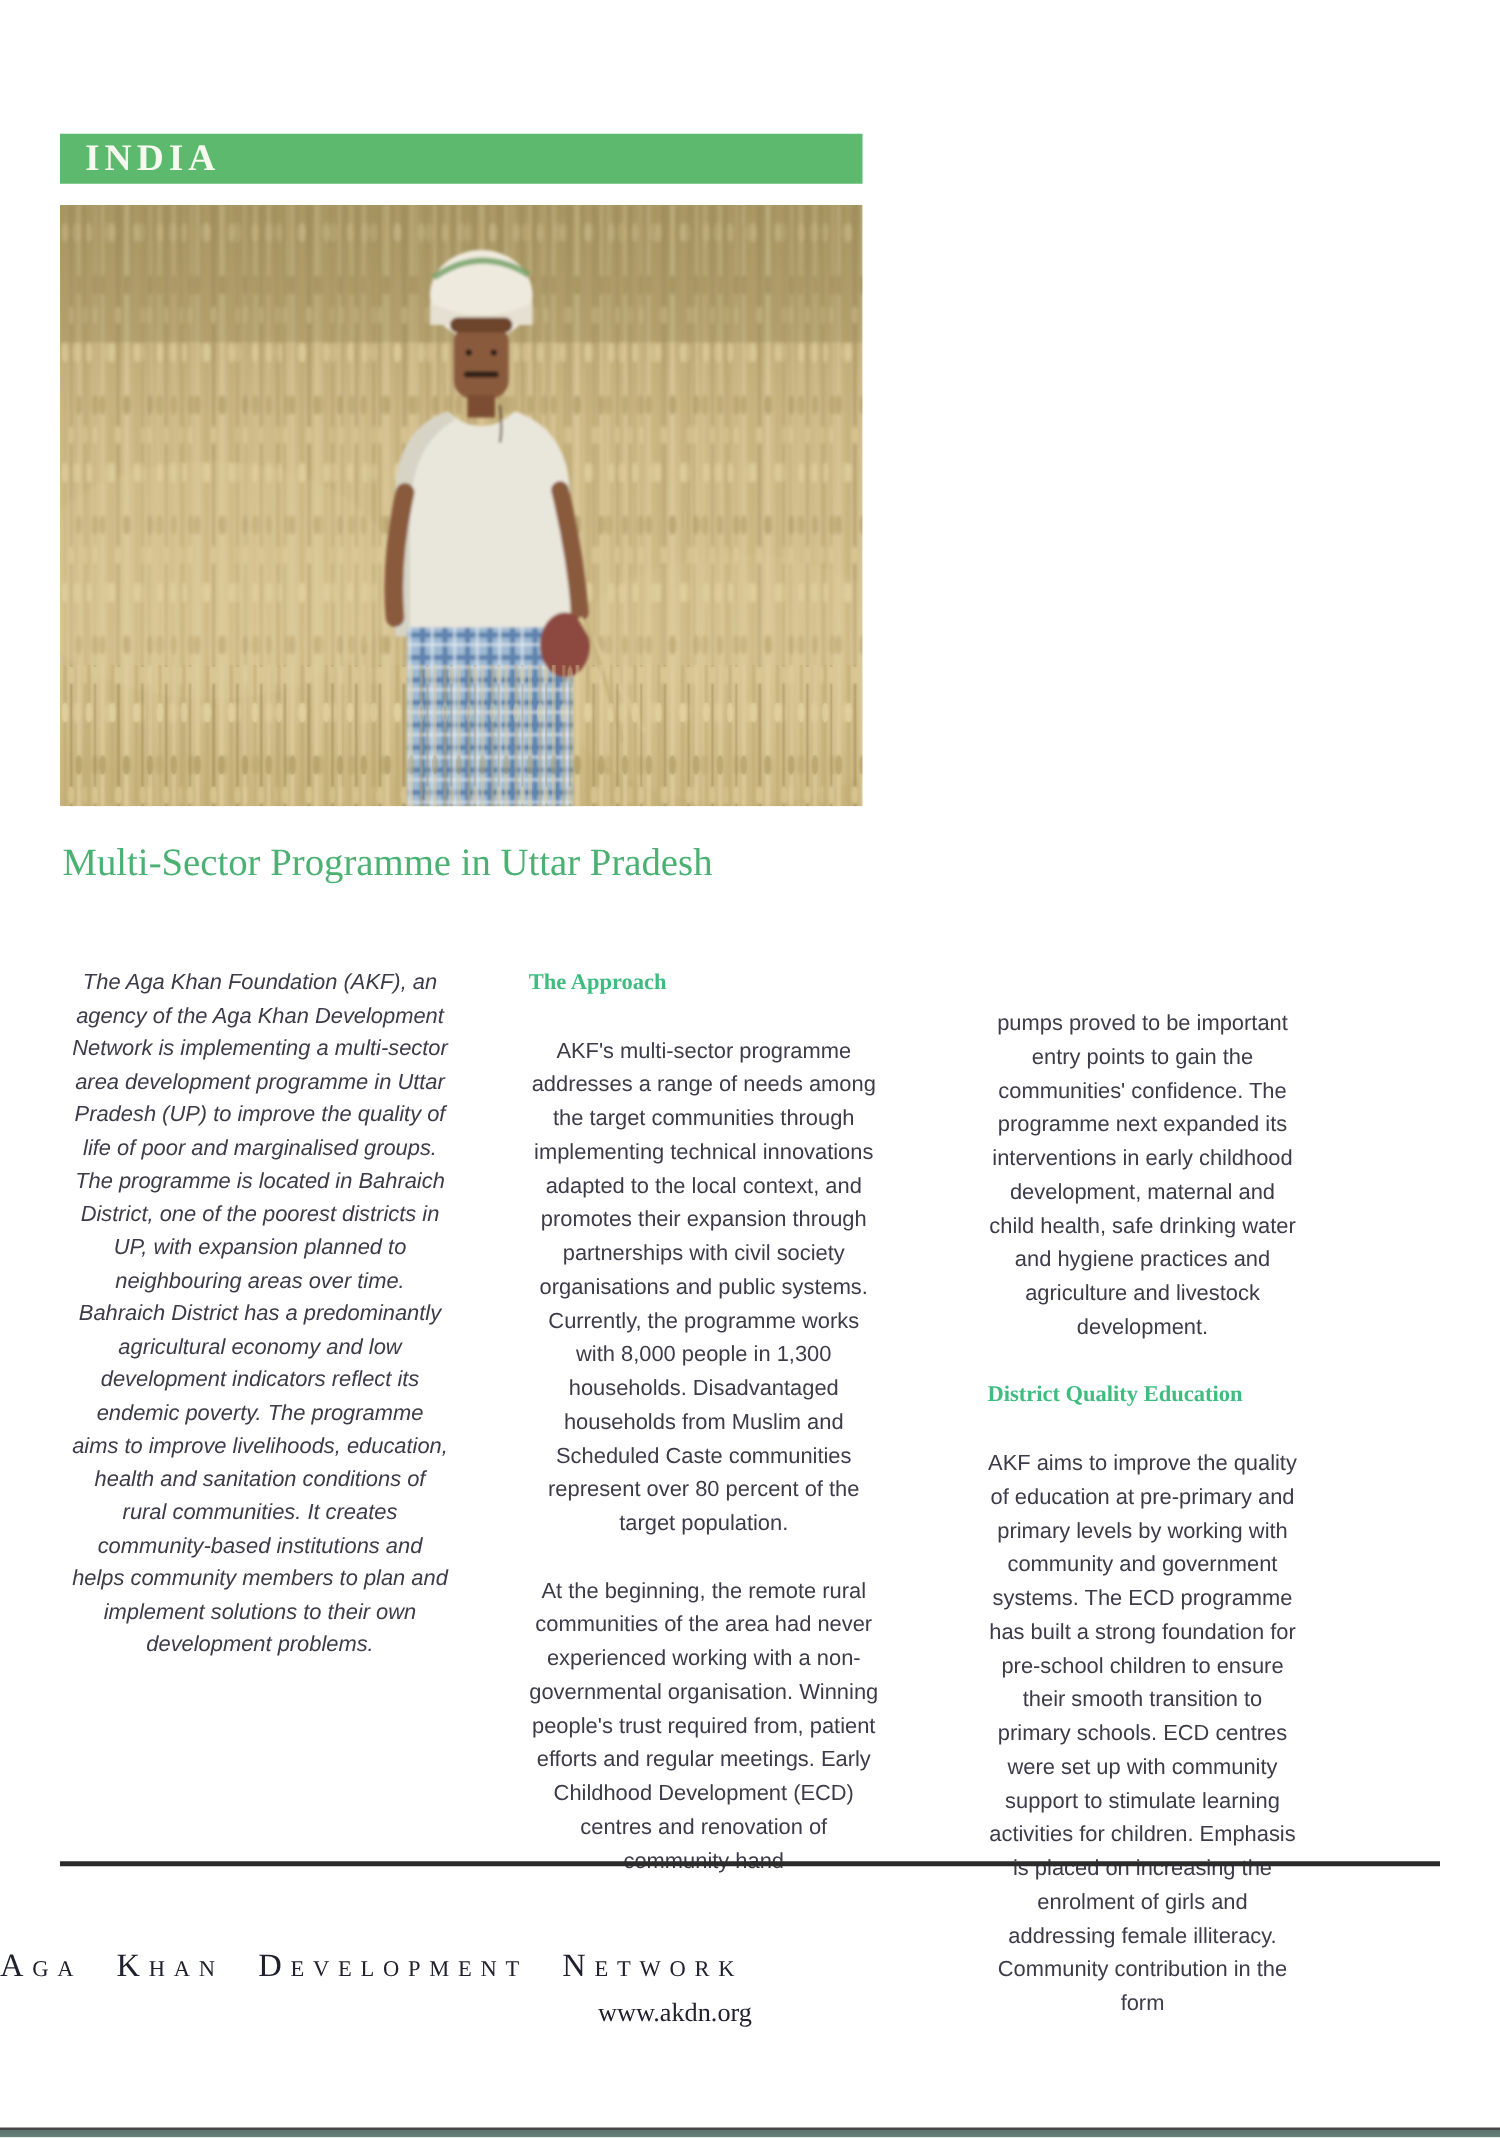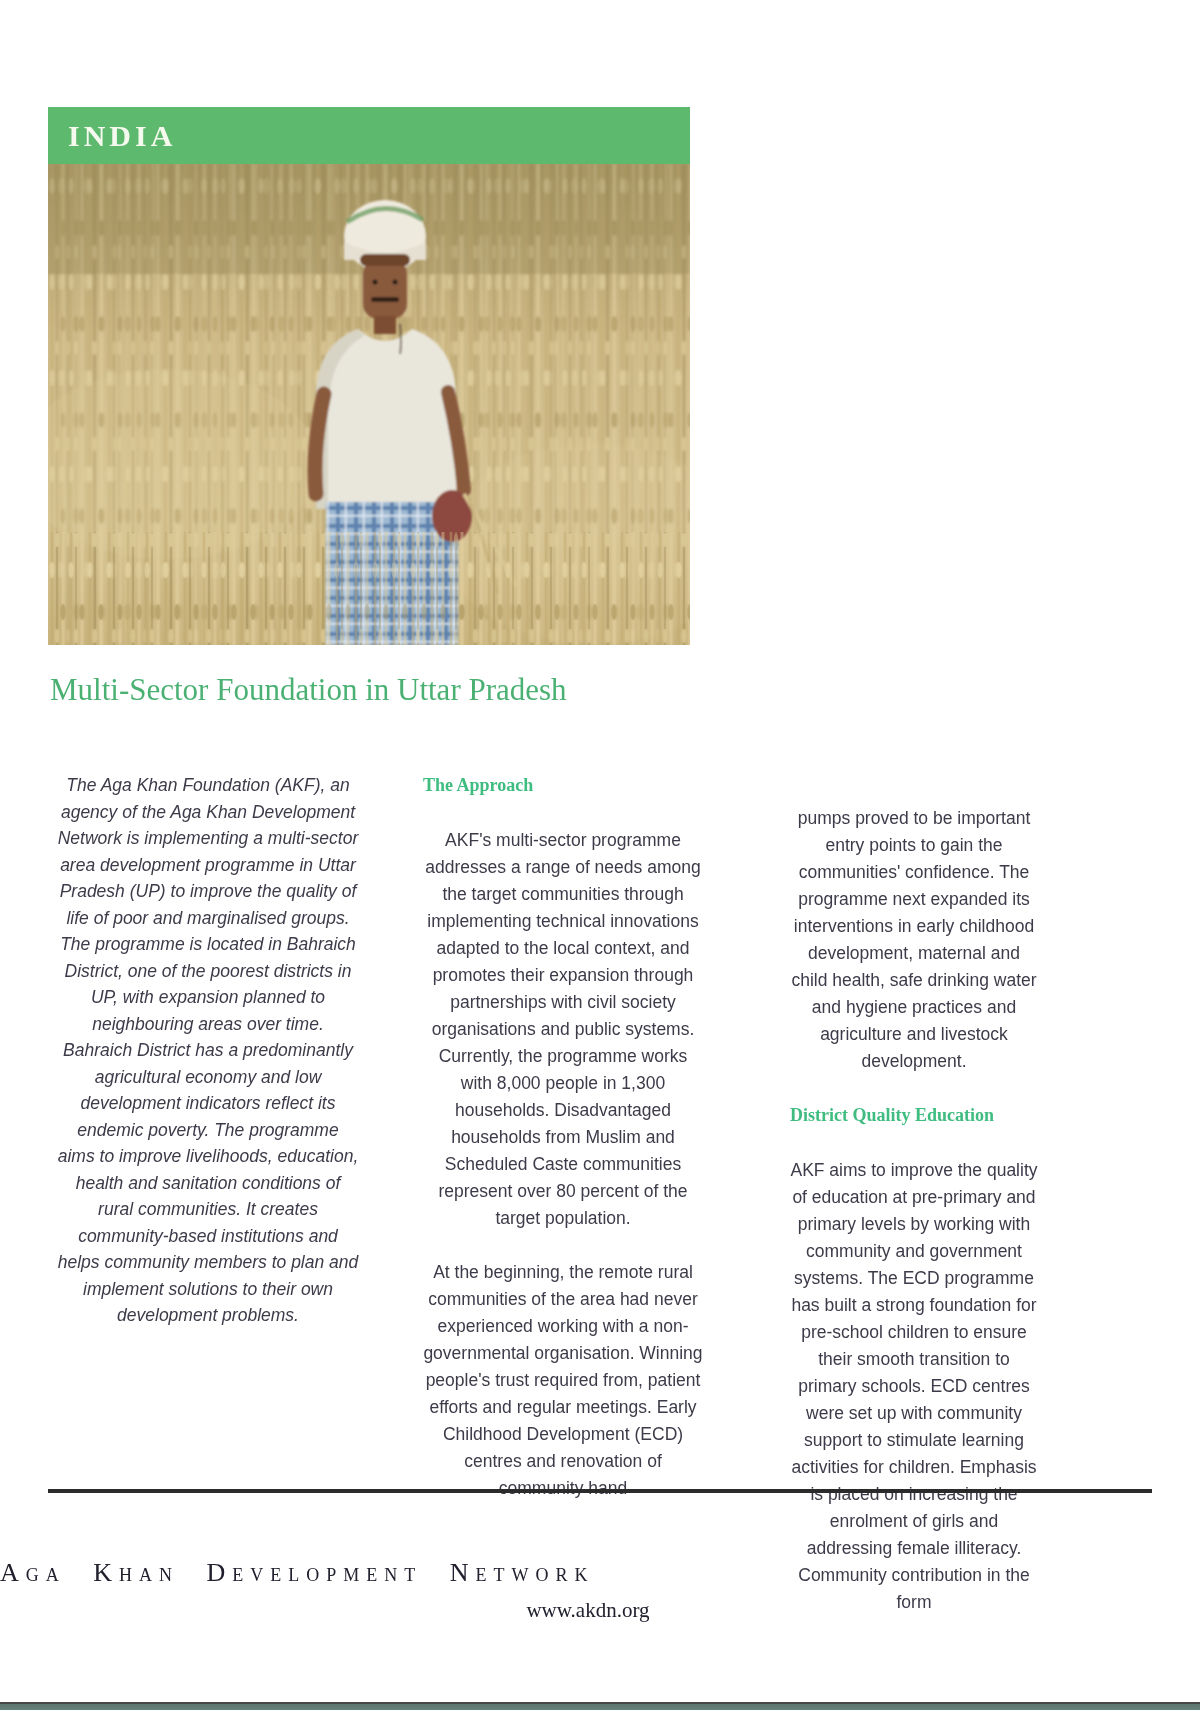--- a/index.html
+++ b/index.html
@@ -1,21 +1,21 @@
 <!DOCTYPE html>
 <html><head>
 <meta charset="utf-8">
 <style>
   html,body { margin:0; padding:0; background:#ffffff; }
   .page {
     position:relative; width:1200px; height:1710px; background:#ffffff;
     overflow:hidden; font-family:"Liberation Sans", sans-serif;
   }
   .country-bar {
-    position:absolute; left:48px; top:107px; width:642px; height:57px;
+    position:absolute; left:48px; top:107px; width:642px; height:40px;
     background:#5cb96e; display:flex; align-items:center;
     padding-left:20px; box-sizing:border-box;
   }
   .country-label {
     font-family:"Liberation Serif", serif; font-weight:700; font-size:30px;
     letter-spacing:4px; color:#f5f9ee;
   }
   .photo {
     position:absolute; left:48px; top:164px; width:642px; height:481px; display:block;
   }
@@ -45,21 +45,21 @@
     background:#2b2b2b;
   }
   .org-name {
     position:absolute; left:0; top:1558px; width:1080px; text-align:left;
     font-family:"Liberation Serif", serif; font-variant:small-caps;
     font-size:26px; letter-spacing:7px; word-spacing:14px; color:#20202e;
   }
   .website {
     position:absolute; left:0; top:1598px; width:1080px; text-align:center;
     font-family:"Liberation Serif", serif; font-size:21px; color:#20202e;
-    text-decoration:none; display:block;padding-left:48px;
+    text-decoration:none; display:block;
   }
   .bottom-bar {
     position:absolute; left:0; bottom:0; width:1200px; height:8px;
     background:linear-gradient(to bottom, #474747 0px, #474747 2px, #5c756e 2px, #66807a 8px);
   }
 </style>
 </head>
 <body>
 
 <div class="page">
@@ -119,21 +119,21 @@
       <path d="M400 228 q12 50 16 98" stroke="#8a5a3e" stroke-width="14" fill="none" stroke-linecap="round"></path>
       <path d="M352 160 q2 20 0 30" stroke="#3a2d22" stroke-width="2" fill="none" opacity="0.6"></path>
       <rect x="278" y="338" width="132" height="143" fill="url(#plaid)"></rect>
       <ellipse cx="404" cy="352" rx="20" ry="26" fill="#8d4a41"></ellipse>
       <path d="M416 330 q28 48 52 92" stroke="#d9c794" stroke-width="3.5" fill="none"></path>
       <path d="M420 332 q18 52 30 98" stroke="#c8b37e" stroke-width="3" fill="none"></path>
     </g>
     <rect y="368" width="642" height="113" fill="url(#wheat)" opacity="0.45"></rect>
   </svg>
 
-  <div class="page-title">Multi-Sector Foundation in Uttar Pradesh</div>
+  <div class="page-title">Multi-Sector Programme in Uttar Pradesh</div>
 
   <div class="col col-intro">
     <p>The Aga Khan Foundation (AKF), an agency of the Aga Khan Development Network is implementing a multi-sector area development programme in Uttar Pradesh (UP) to improve the quality of life of poor and marginalised groups. The programme is located in Bahraich District, one of the poorest districts in UP, with expansion planned to neighbouring areas over time. Bahraich District has a predominantly agricultural economy and low development indicators reflect its endemic poverty. The programme aims to improve livelihoods, education, health and sanitation conditions of rural communities. It creates community-based institutions and helps community members to plan and implement solutions to their own development problems.</p>
   </div>
 
   <div class="col col-approach">
     <div class="col-heading">The Approach</div>
     <p>AKF's multi-sector programme addresses a range of needs among the target communities through implementing technical innovations adapted to the local context, and promotes their expansion through partnerships with civil society organisations and public systems. Currently, the programme works with 8,000 people in 1,300 households. Disadvantaged households from Muslim and Scheduled Caste communities represent over 80 percent of the target population.</p>
     <p>At the beginning, the remote rural communities of the area had never experienced working with a non-governmental organisation. Winning people's trust required from, patient efforts and regular meetings. Early Childhood Development (ECD) centres and renovation of community hand</p>
   </div>

